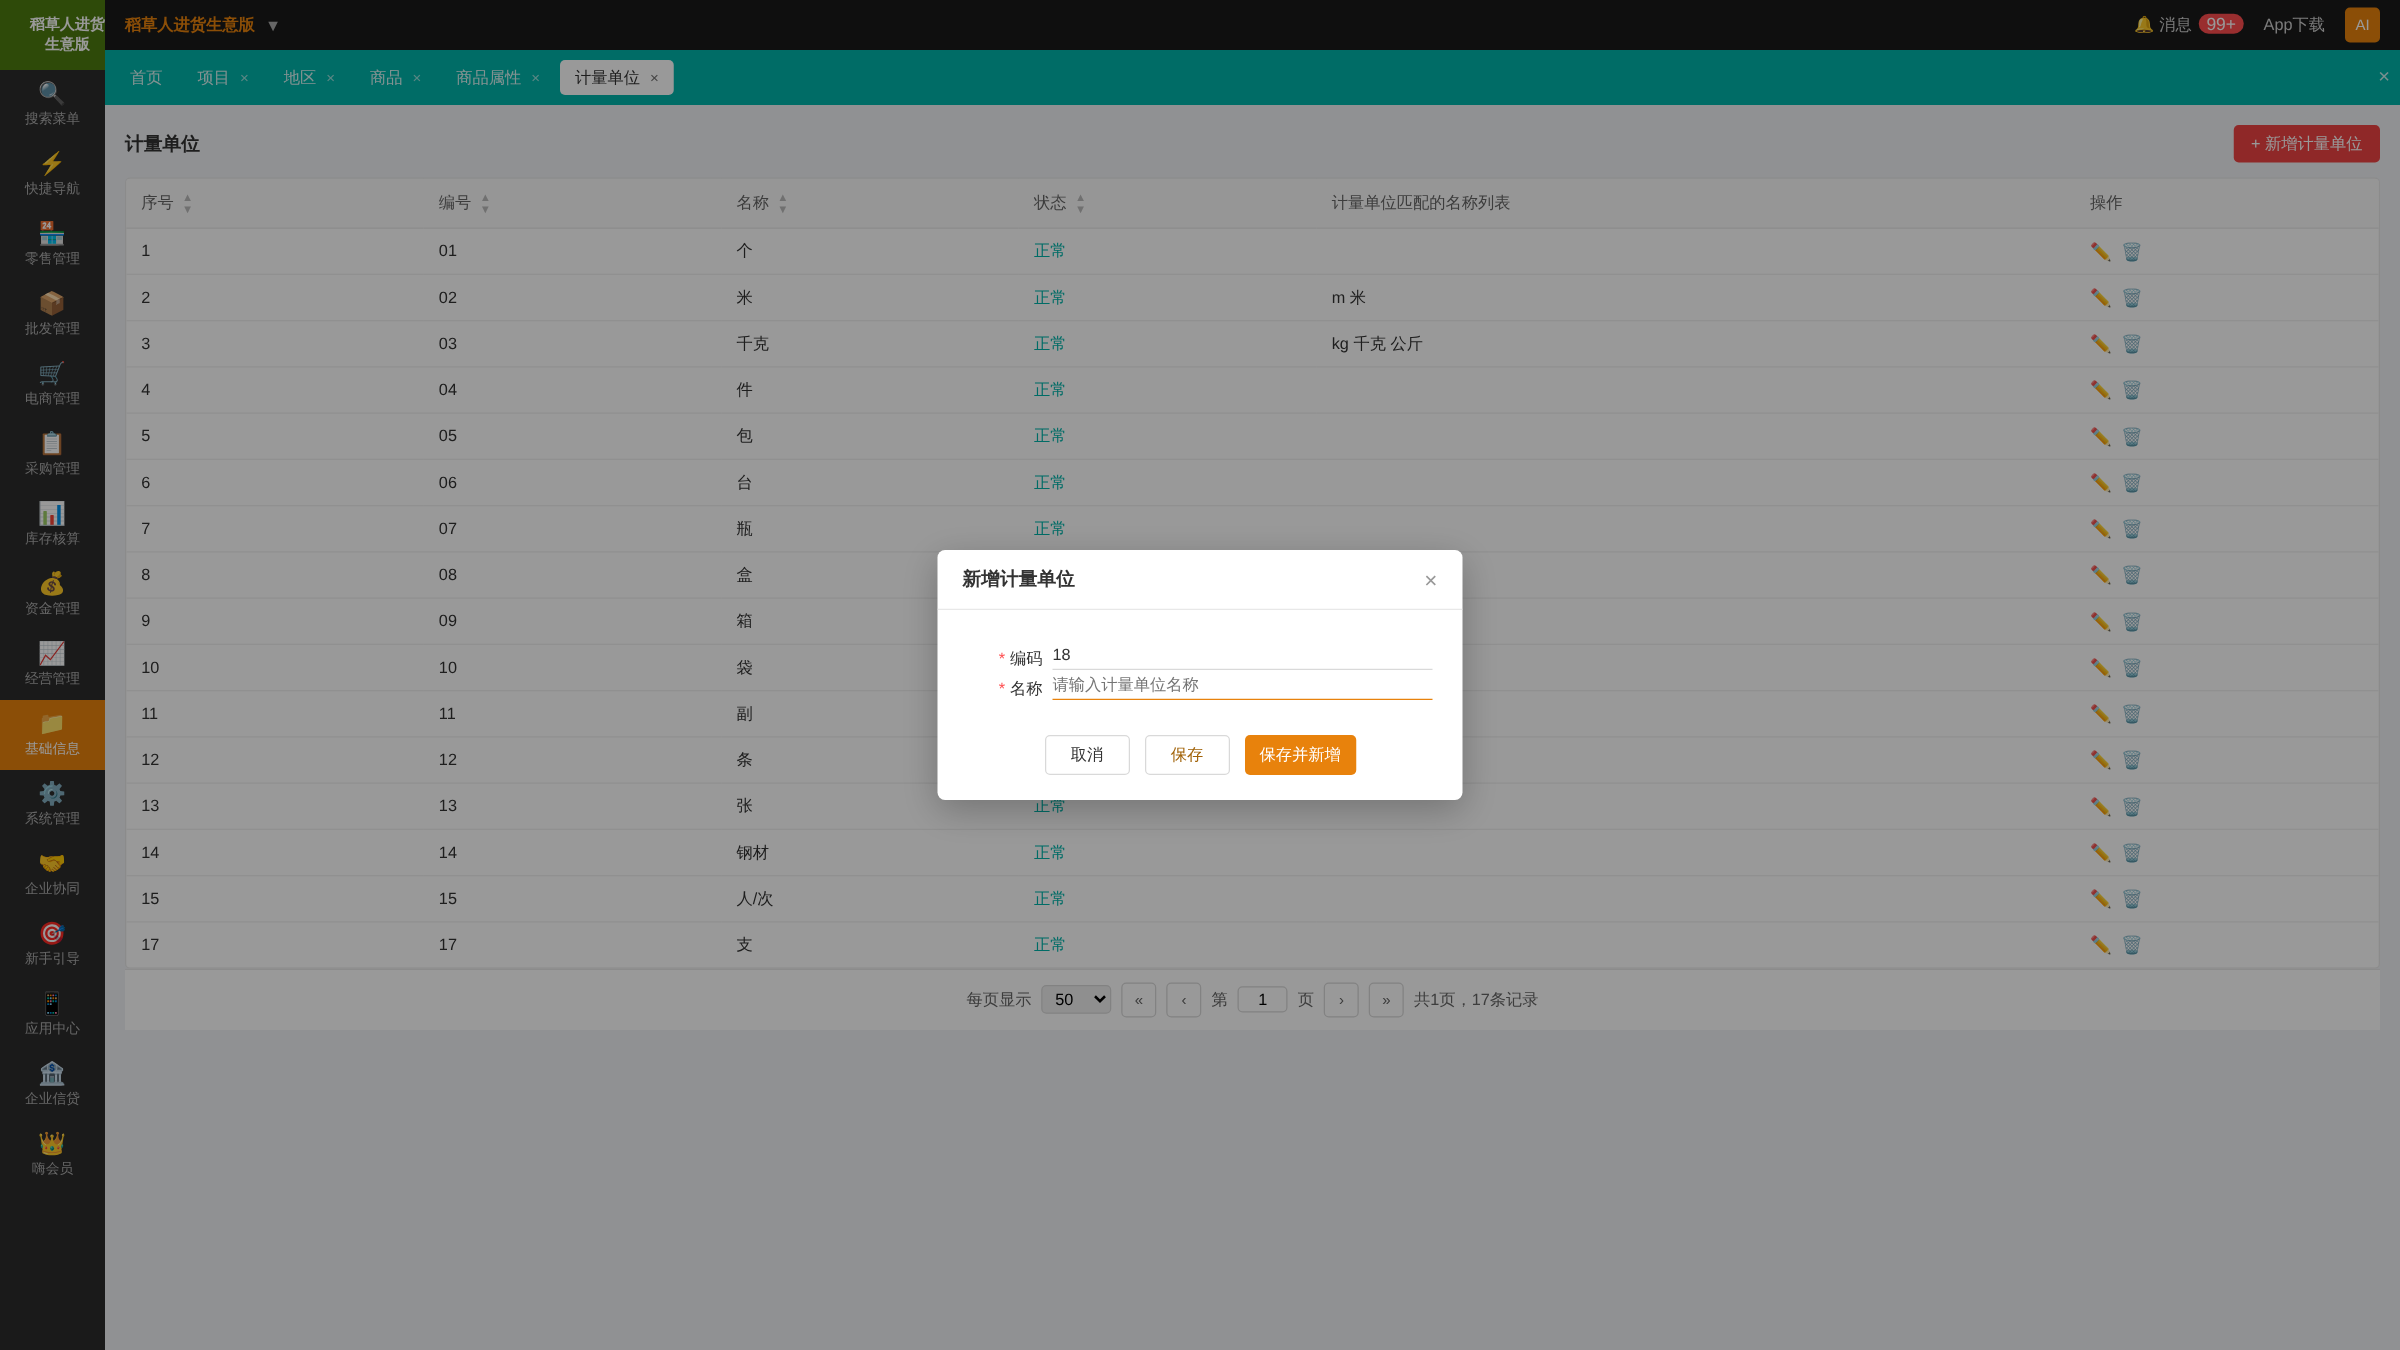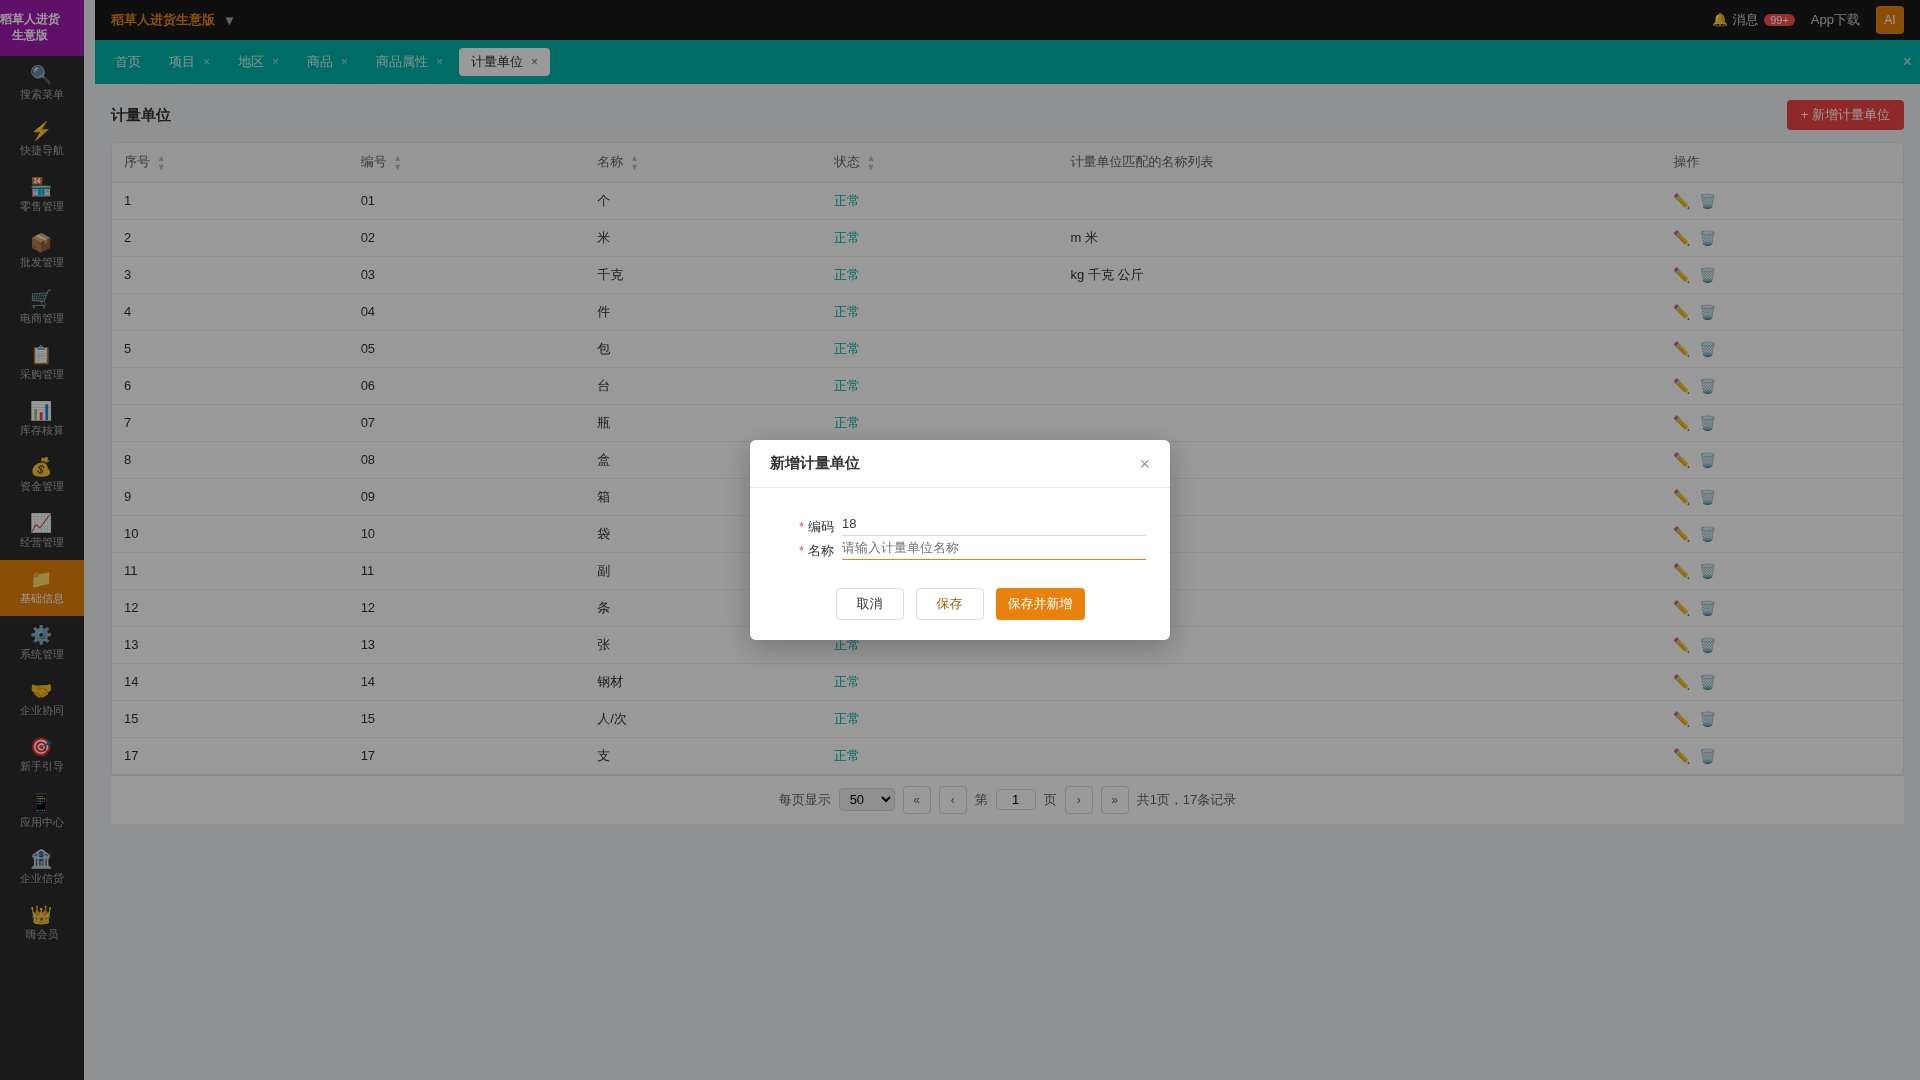--- a/index.html
+++ b/index.html
@@ -1,34 +1,34 @@
 <!DOCTYPE html>
 <html><head>
   <meta charset="utf-8">
   <style>
     * { margin: 0; padding: 0; box-sizing: border-box; }
     body { font-family: 'Microsoft YaHei', Arial, sans-serif; font-size: 13px; background: #f0f2f5; width: 1920px; height: 1080px; overflow: hidden; display: flex; }
 
     
     .sidebar { width: 84px; background: #2c2c2c; height: 1080px; display: flex; flex-direction: column; align-items: center; flex-shrink: 0; }
-    .sidebar-logo { width: 84px; height: 56px; background: #a21caf; display: flex; align-items: center; justify-content: flex-start; }
+    .sidebar-logo { width: 84px; height: 56px; background: #4d7c0f; display: flex; align-items: center; justify-content: flex-end; }
     .logo-text { color: white; font-size: 12px; font-weight: bold; text-align: center; line-height: 1.3; }
     .sidebar-item { width: 100%; padding: 10px 0; display: flex; flex-direction: column; align-items: center; cursor: pointer; color: #aaa; font-size: 12px; gap: 3px; }
     .sidebar-item.active { background: #e8820c; color: white; }
     .sidebar-item-icon { font-size: 18px; line-height: 1; }
     .sidebar-item-label { font-size: 11px; text-align: center; }
 
     
-    .main { flex: 1; display: flex; flex-direction: column; height: 1080px; overflow: hidden; padding-left: 11px; }
+    .main { flex: 1; display: flex; flex-direction: column; height: 1080px; overflow: hidden; }
 
     
     .topbar { height: 40px; background: #1a1a1a; display: flex; align-items: center; justify-content: space-between; padding: 0 16px; flex-shrink: 0; }
     .topbar-left { display: flex; align-items: center; gap: 8px; color: #aaa; font-size: 13px; }
     .topbar-right { display: flex; align-items: center; gap: 16px; color: #ccc; font-size: 13px; }
-    .topbar-badge { background: #ff4d4f; color: white; border-radius: 10px; padding: 0 6px; font-size: 11px; margin-left: 2px; }
+    .topbar-badge { background: #ff4d4f; color: white; border-radius: 10px; padding: 0 6px; font-size: 14px; margin-left: 2px; }
     .topbar-avatar { width: 28px; height: 28px; background: #e8820c; border-radius: 4px; display: flex; align-items: center; justify-content: center; color: white; font-size: 12px; }
 
     
     .tabs { height: 44px; background: #00b4aa; display: flex; align-items: center; padding: 0 8px; gap: 4px; flex-shrink: 0; }
     .tab { height: 28px; padding: 0 12px; border-radius: 4px; display: flex; align-items: center; gap: 6px; cursor: pointer; font-size: 13px; color: rgba(255,255,255,0.85); }
     .tab.active { background: white; color: #333; }
     .tab-close { font-size: 12px; color: inherit; cursor: pointer; margin-left: 2px; opacity: 0.7; }
     .tabs-close-all { margin-left: auto; color: white; cursor: pointer; font-size: 16px; opacity: 0.8; }
 
     

